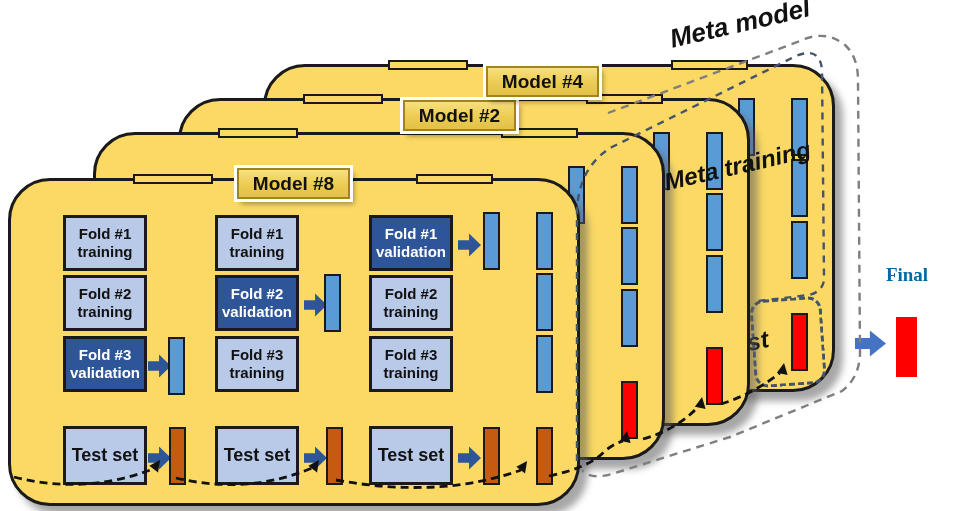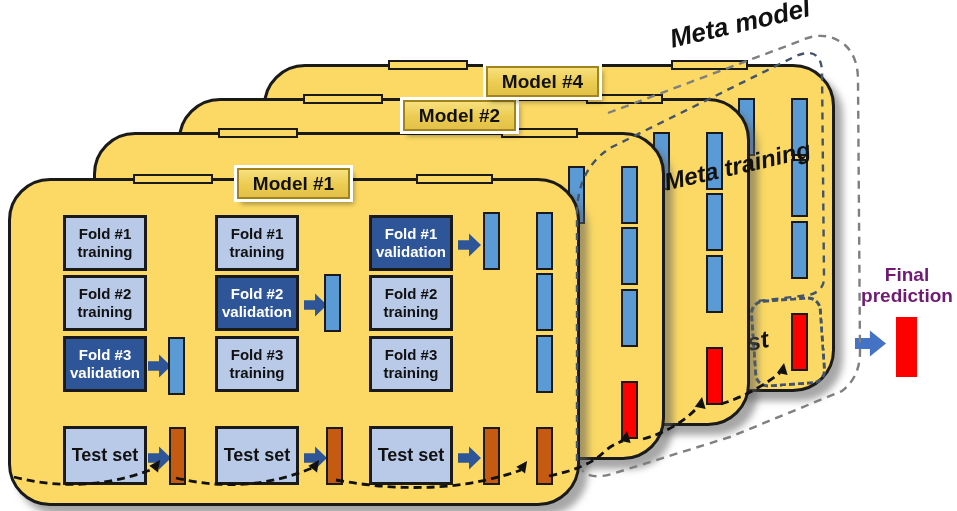--- a/index.html
+++ b/index.html
@@ -42,21 +42,21 @@
 
   .meta-label{position:absolute;font-weight:bold;font-style:italic;color:#111;
           text-align:center;white-space:nowrap;}
   #meta-model-label{left:645px;top:8px;width:190px;font-size:26px;transform:rotate(-13deg);z-index:7;}
   #meta-training-label{left:630px;top:152px;width:215px;font-size:24px;transform:rotate(-13deg);z-index:7;}
   #meta-test-label{left:615px;top:341px;width:155px;font-size:24px;text-align:right;transform:rotate(-12deg);z-index:2;}
   #meta-test-box{position:absolute;left:752px;top:298px;width:72px;height:88px;
           border:3px dashed var(--c-slate);border-radius:14px;transform:rotate(-4deg);z-index:2;}
 
   #final-label{position:absolute;left:858px;top:264px;width:98px;text-align:center;
-          font-weight:bold;font-size:19px;line-height:21px;color:#701a75;z-index:6;}
+          font-weight:bold;font-size:19px;line-height:21px;color:#0369a1;z-index:6;font-family:Liberation Serif, serif;}
   #final-arrow{position:absolute;left:855px;top:330px;width:31px;height:27px;
           background:var(--c-arrowfinal);z-index:6;
           clip-path:polygon(0 30%,48% 30%,48% 2%,100% 50%,48% 98%,48% 70%,0 70%);}
   #final-bar{position:absolute;left:896px;top:317px;width:21px;height:60px;
           background:var(--c-barred);z-index:6;}
 
   #overlay{position:absolute;left:0;top:0;z-index:8;pointer-events:none;}
   .z1{z-index:1}.z3{z-index:3}.z4{z-index:4}.z5{z-index:5}
 </style>
 </head>
@@ -160,30 +160,29 @@
     </div>
     <div class="block-arrow" style="left:447px;top:265px;"></div>
     <div class="bar orange" style="left:472px;top:246px;"></div>
 
     <div class="bar blue" style="left:525px;top:31px;"></div>
     <div class="bar blue" style="left:525px;top:92px;"></div>
     <div class="bar blue" style="left:525px;top:154px;"></div>
     <div class="bar orange" style="left:525px;top:246px;"></div>
   </div>
 
-  <div class="model-chip" style="left:237px;top:168px;">Model #1</div>
+  <div class="model-chip" style="left:237px;top:168px;">Model #8</div>
   <div class="model-chip" style="left:403px;top:100px;">Model #2</div>
   <div class="model-chip" style="left:486px;top:66px;">Model #4</div>
 
   <div id="meta-model-label" class="meta-label">Meta model</div>
   <div id="meta-training-label" class="meta-label">Meta training</div>
 
   <div id="final-label">
     <div>Final</div>
-    <div>prediction</div>
   </div>
   <div id="final-arrow"></div>
   <div id="final-bar"></div>
 
   <svg id="overlay" width="957" height="511" viewBox="0 0 957 511">
 
     <path d="M 608,113 L 800,41 Q 825,29 845,45 Q 858,57 858,80 L 860,352 Q 860,377 842,391
              L 730,437 Q 650,462 612,474 Q 590,480 582,470" fill="none" stroke="var(--c-gray)" stroke-width="2.4" stroke-dasharray="8 6"></path>
 
     <path d="M 577,461 L 577,215 Q 577,168 612,147 L 796,56 Q 820,46 822,70 L 824,276

